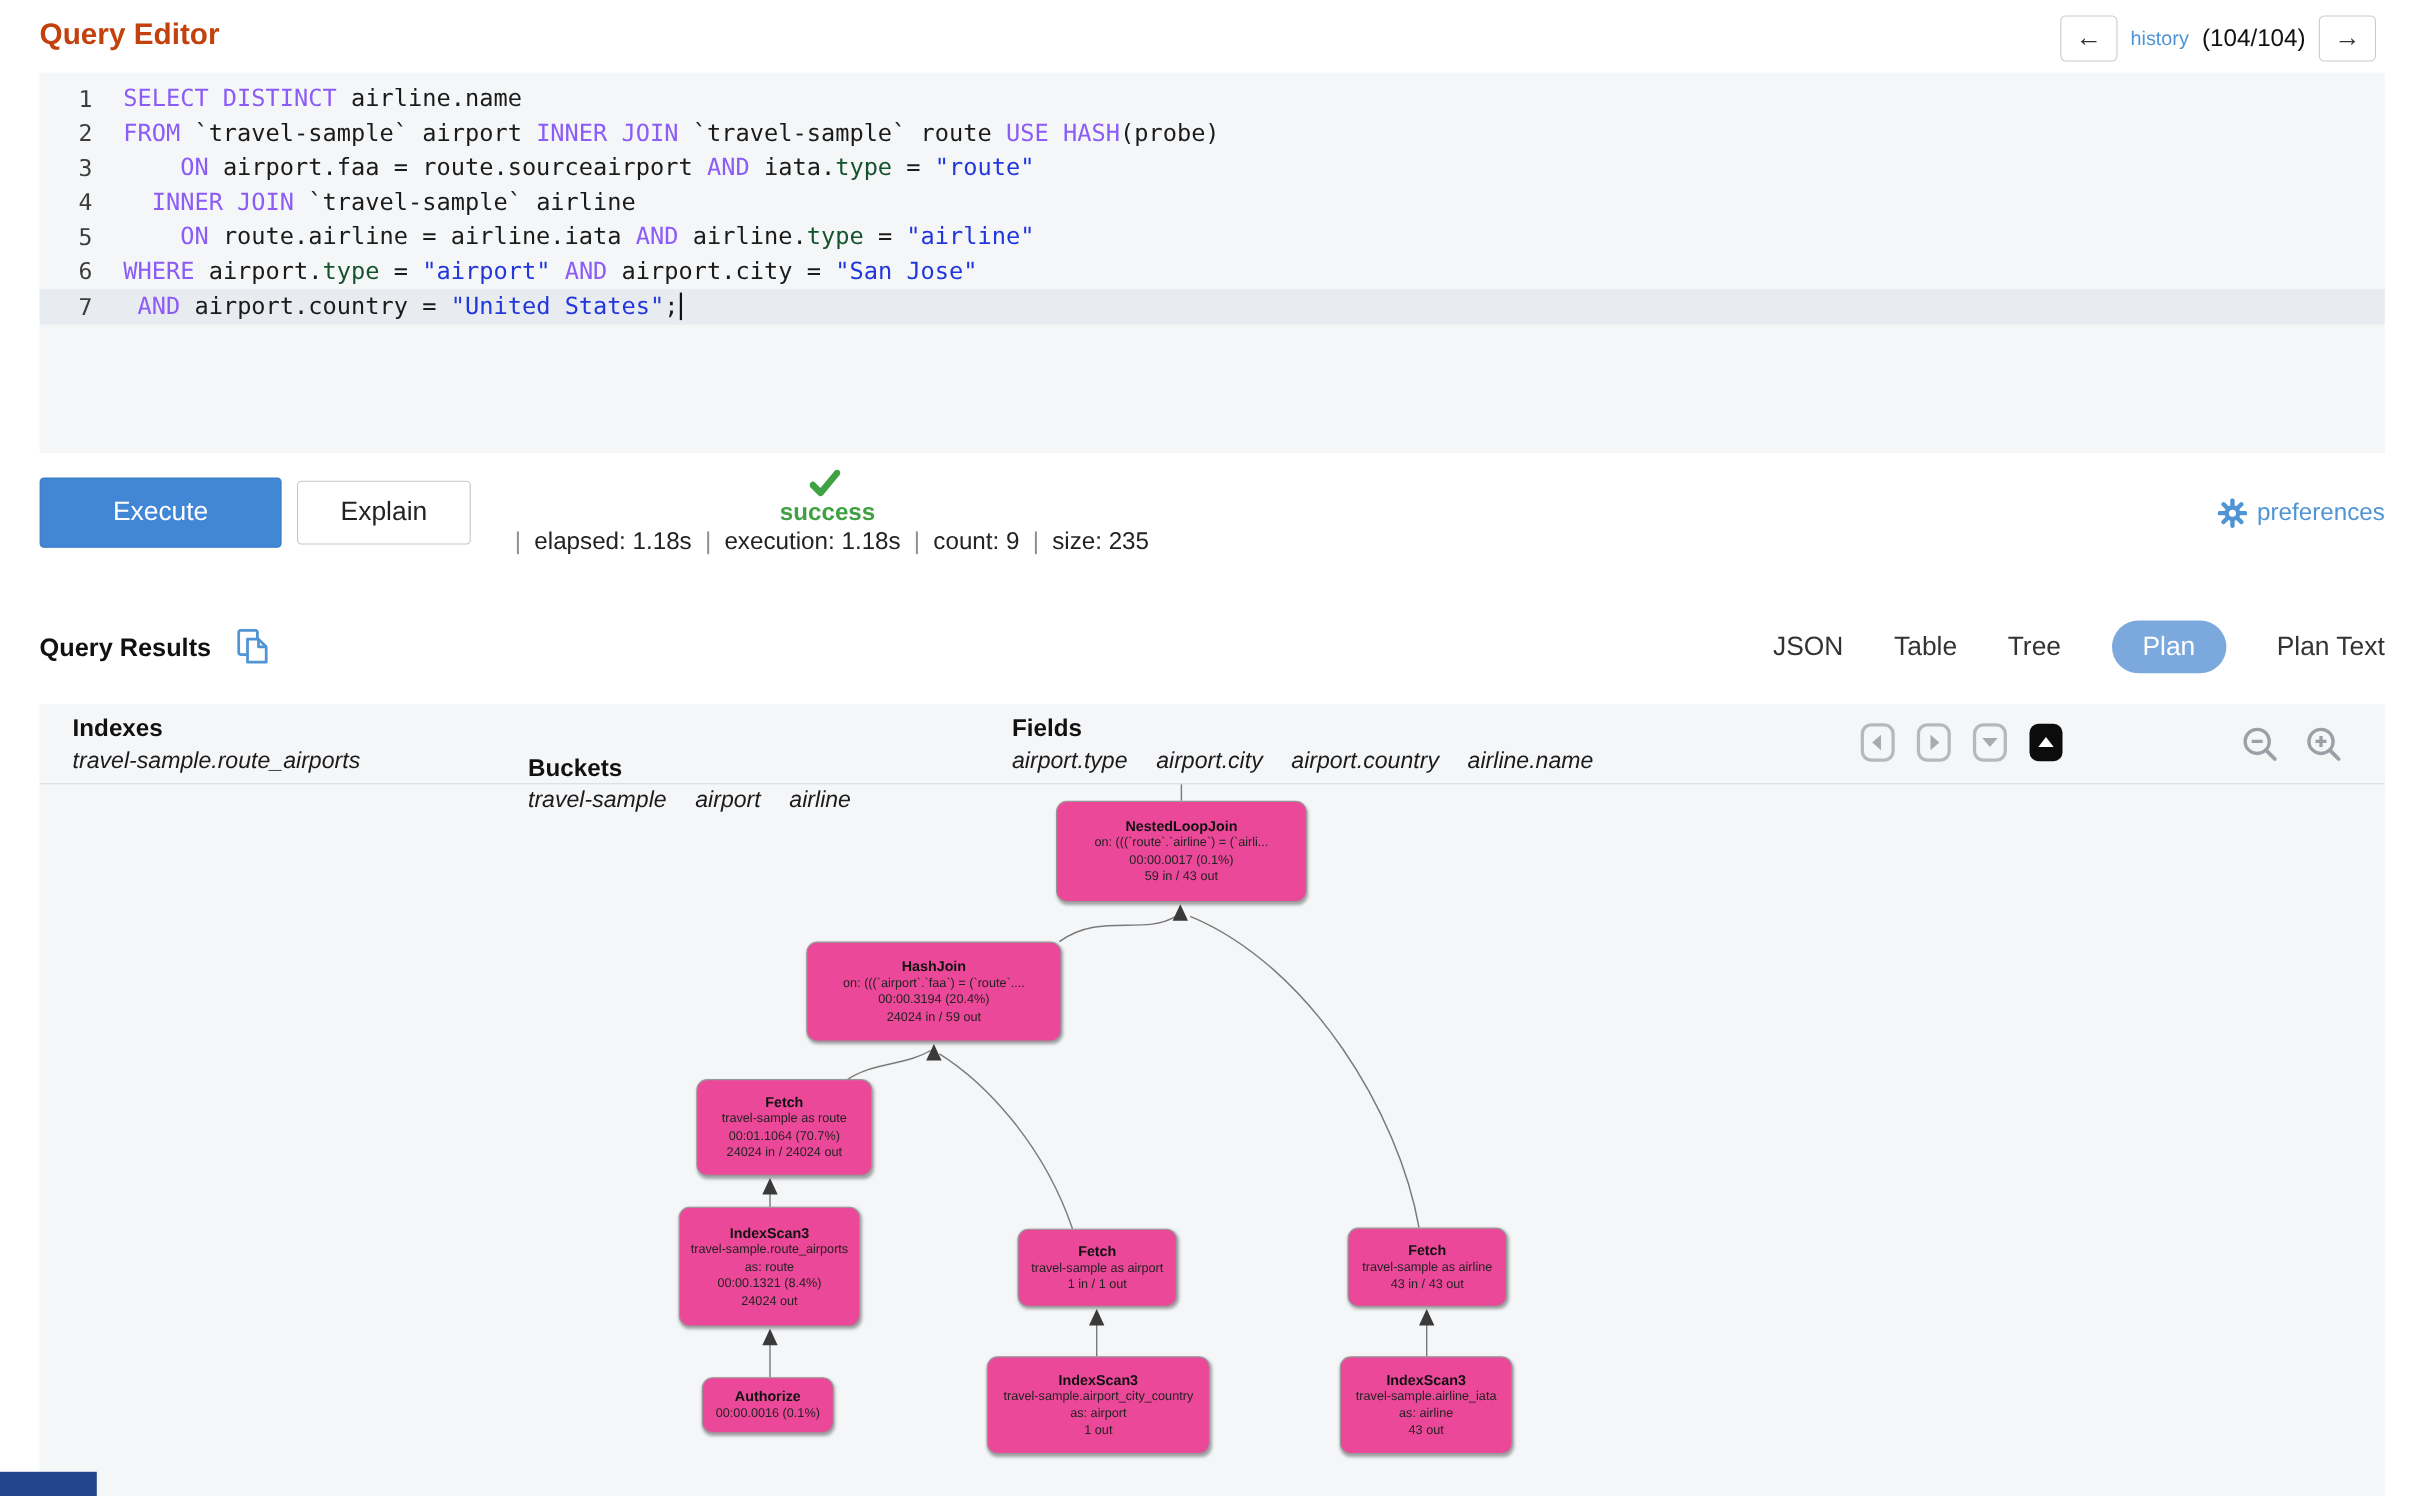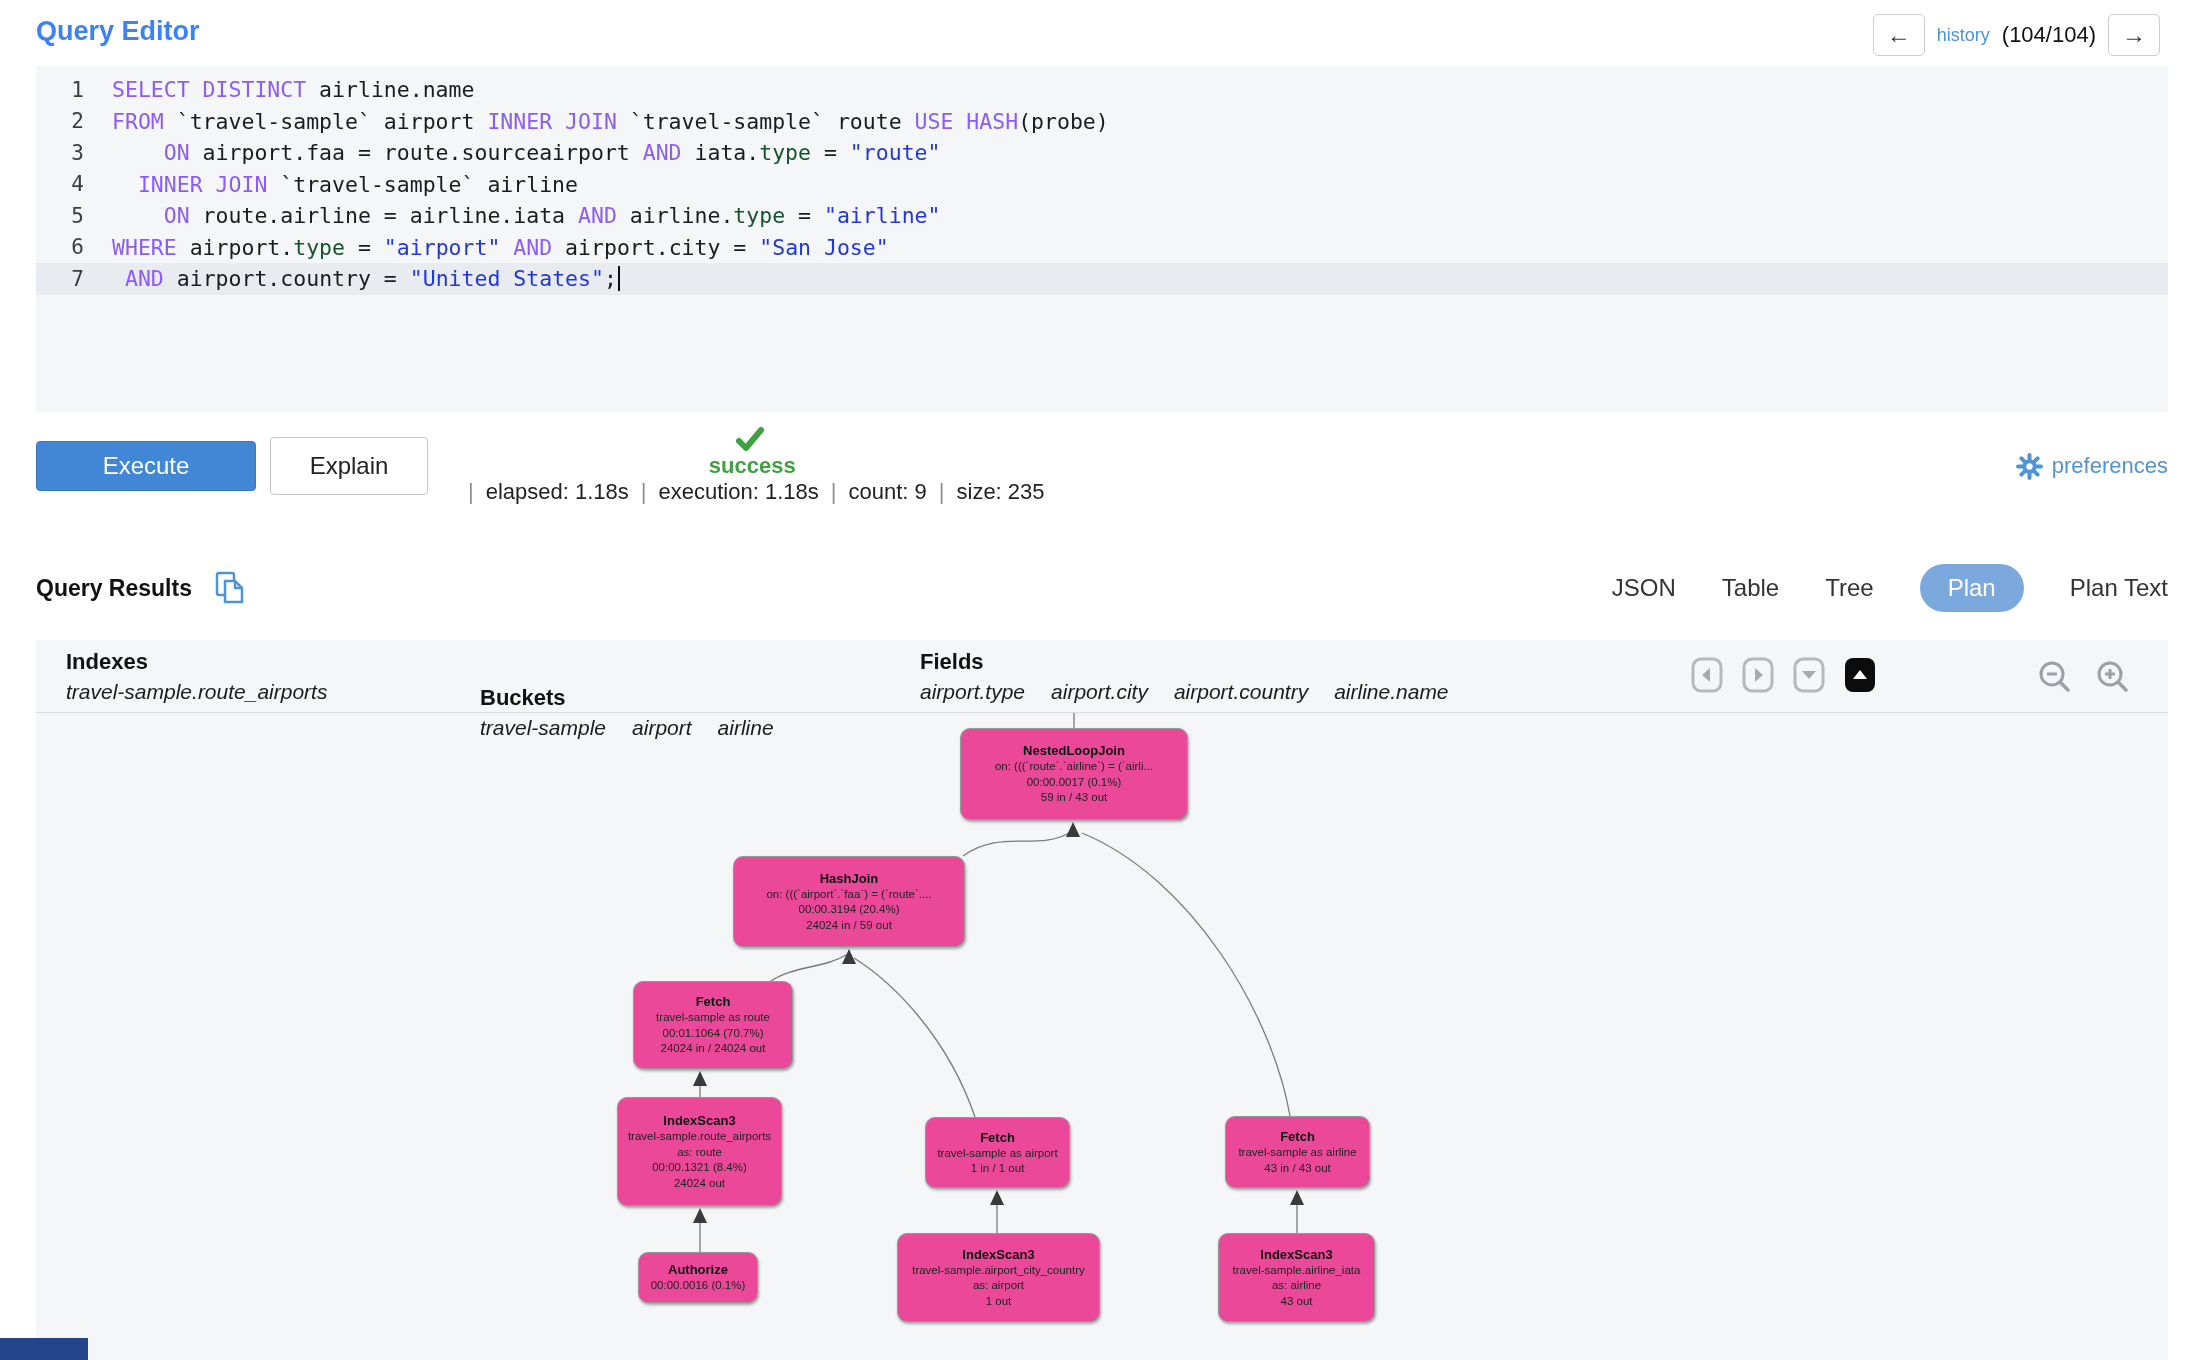--- a/index.html
+++ b/index.html
@@ -1,20 +1,20 @@
 <!DOCTYPE html>
 <html><head>
 <meta charset="utf-8">
 <style>
   * { margin:0; padding:0; box-sizing:border-box; }
   body { background:#fff; font-family:"Liberation Sans", sans-serif; }
   .page { position:relative; width:2204px; height:1360px; background:#fff; overflow:hidden; }
 
   
-  .qe-title { position:absolute; left:36px; top:16px; font-size:27px; font-weight:bold; color:#3b82f6; }
+  .qe-title { position:absolute; left:36px; top:16px; font-size:27px; font-weight:bold; color:#c2410c; }
   .history-group { position:absolute; right:44px; top:14px; display:flex; align-items:center; gap:12px; }
   .hist-btn { width:52px; height:42px; background:#fff; border:1px solid #c9ccd0; border-radius:5px;
               font-size:24px; color:#333; display:flex; align-items:center; justify-content:center; cursor:pointer; }
   .hist-label { font-size:18px; color:#4f94d4; }
   .hist-count { font-size:22px; color:#111; }
 
   
   .editor { position:absolute; left:36px; top:66px; width:2132px; height:346px; background:#f4f6f8; padding-top:8px; }
   .cl { display:flex; height:31.5px; align-items:center; }
   .cl.active { background:#e8ecf0; }
@@ -22,21 +22,21 @@
         font-family:"DejaVu Sans Mono", monospace; font-size:21px; flex:0 0 auto; }
   .ct { font-family:"DejaVu Sans Mono", monospace; font-size:21.5px; white-space:pre; color:#1b1b1b; }
   .tk-kw { color:#8b5cf6; }
   .tk-pl { color:#1b1b1b; }
   .tk-str { color:#2136dd; }
   .tk-attr { color:#14532d; }
   .cursor { display:inline-block; width:2px; height:25px; background:#111; vertical-align:text-bottom; margin-left:1px; }
 
   
   .toolbar { position:absolute; left:36px; top:436px; width:2132px; height:60px; display:flex; align-items:center; }
-  .btn-execute { width:220px; height:50px; background:#4287d6; border:1px solid #3879c0; border-radius:4px;
+  .btn-execute { width:220px; height:64px; background:#4287d6; border:1px solid #3879c0; border-radius:4px;
                  color:#fff; font-size:24px; display:flex; align-items:center; justify-content:center; cursor:pointer; }
   .btn-explain { width:158px; height:58px; background:#fff; border:1px solid #c3c7cb; border-radius:4px;
                  color:#222; font-size:24px; display:flex; align-items:center; justify-content:center;
                  margin-left:14px; cursor:pointer; }
   .status { display:flex; align-items:center; margin-left:28px; font-size:22px; color:#222;flex-direction:column; }
   .status .ok { color:#3fa142; font-weight:bold; margin:0 4px 0 8px; }
   .stat-list { display:flex; }
   .stat-list span::before { content:"|"; color:#8a8f94; padding:0 12px; }
   .pref-group { margin-left:auto; display:flex; align-items:center; gap:9px; color:#4f94d4; font-size:22px; cursor:pointer; }
 

